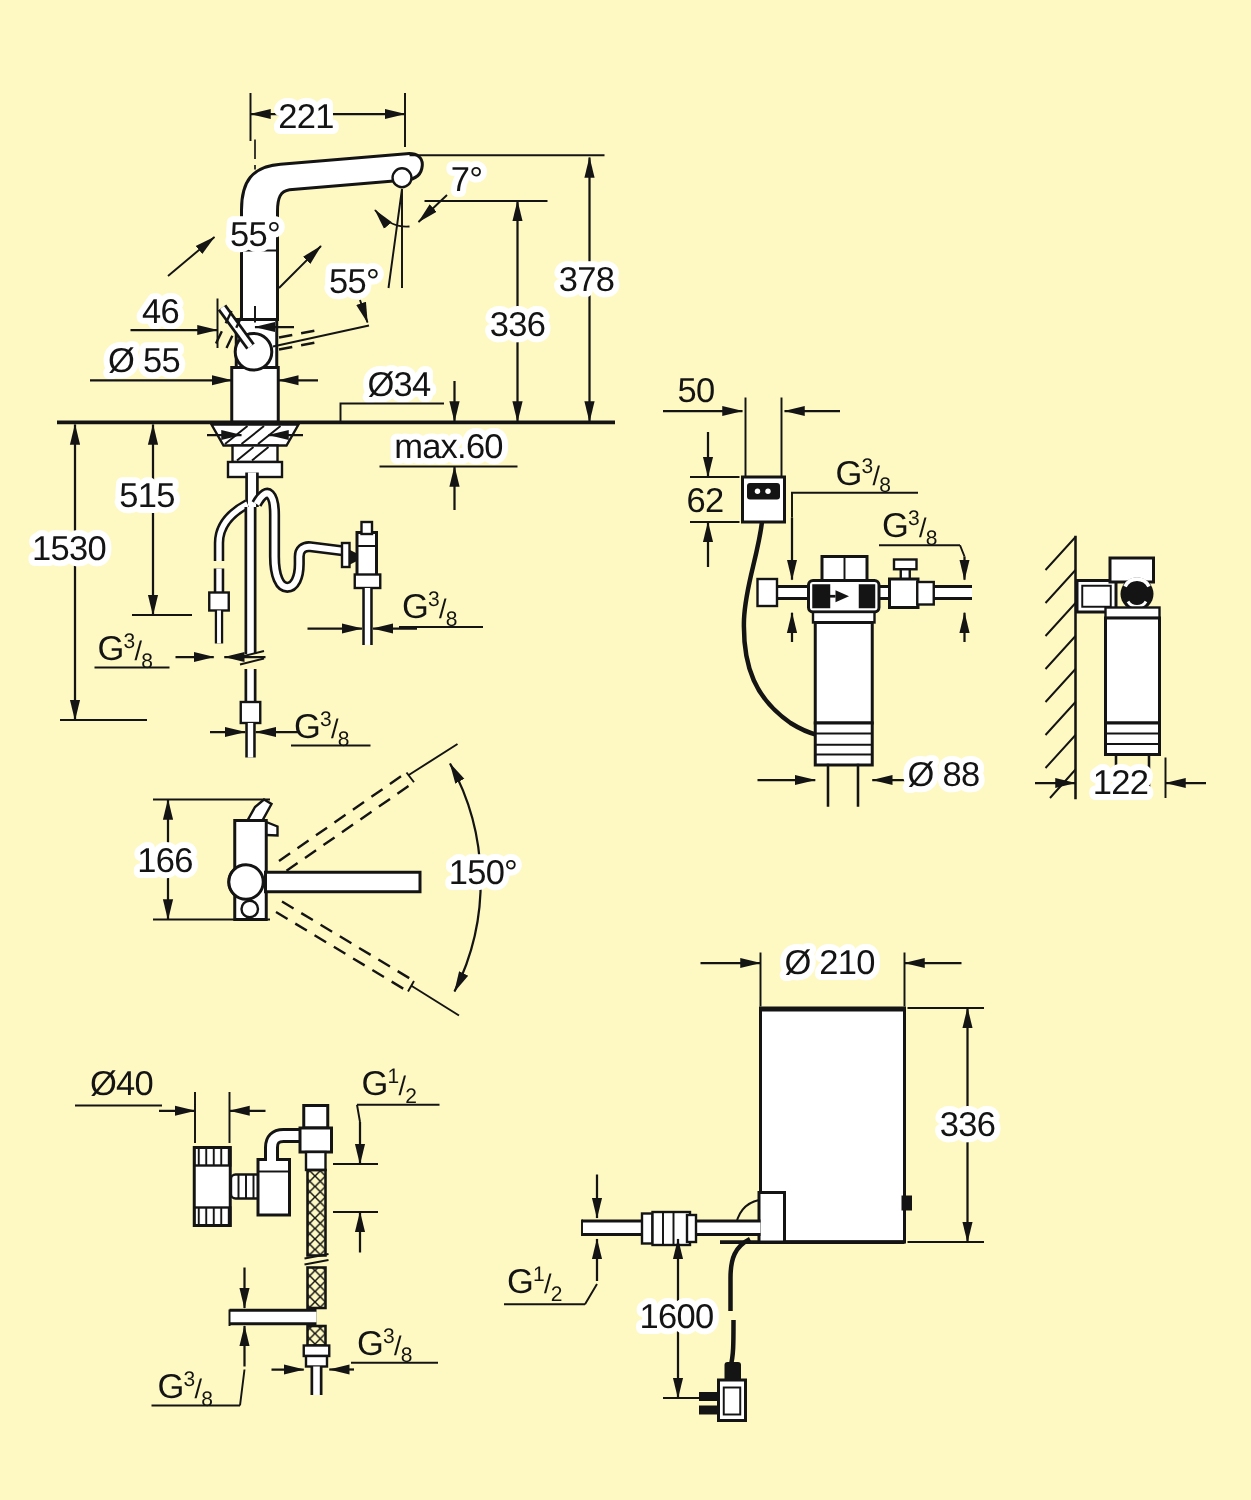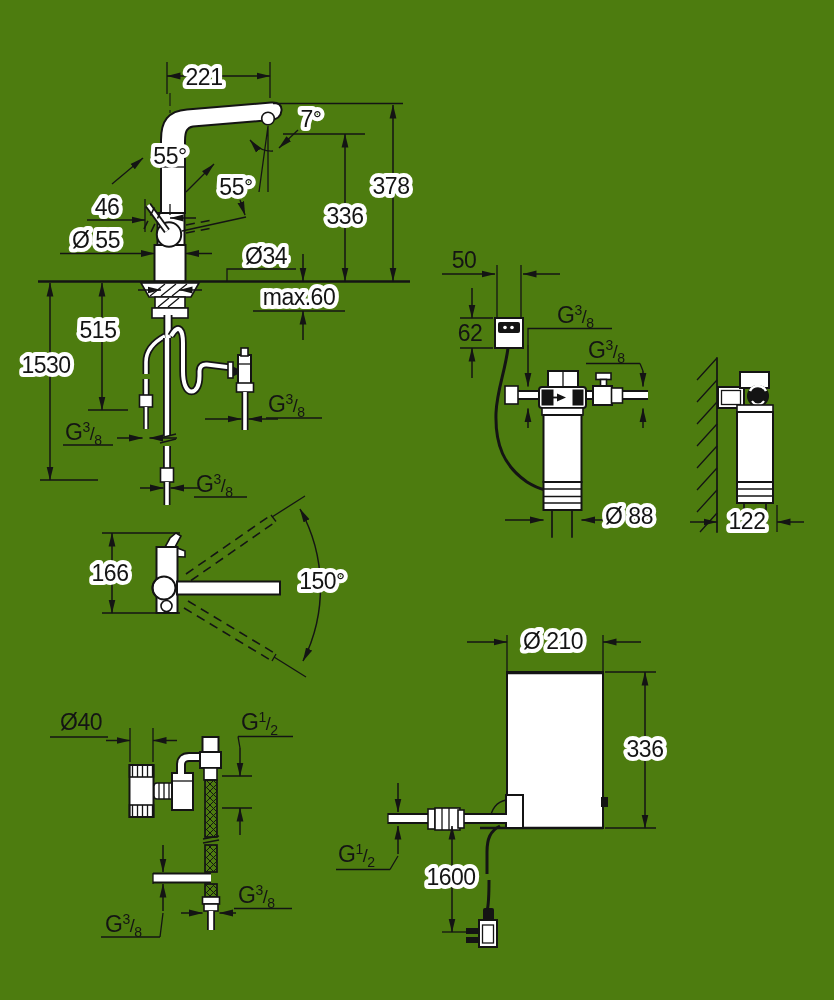--- a/index.html
+++ b/index.html
@@ -1,16 +1,16 @@
 <!DOCTYPE html>
 <html><head>
 <meta charset="utf-8">
 <style>
   html,body{margin:0;padding:0;background:#fff;}
-  .page{width:834px;height:1000px;background:#4d7c0f;position:relative;font-family:"Liberation Sans",sans-serif;}
+  .page{width:834px;height:1000px;background:#fef9c3;position:relative;font-family:"Liberation Sans",sans-serif;}
   svg{display:block;}
   .ln{stroke:#141414;stroke-width:1.7;fill:none;stroke-linecap:square;}
   .thin{stroke:#141414;stroke-width:1.3;fill:none;}
   .dim{stroke:#141414;stroke-width:1.5;fill:none;}
   .thick{stroke:#141414;stroke-width:2.5;fill:none;}
   .fillw{fill:#ffffff;stroke:#141414;stroke-width:2;}
   .fillw-t{fill:#ffffff;stroke:#141414;stroke-width:1.6;}
   .dark{fill:#141414;stroke:none;}
   .cl{stroke:#141414;stroke-width:1.1;fill:none;stroke-dasharray:13 4 3 4;}
   .dash{stroke:#141414;stroke-width:1.6;fill:none;stroke-dasharray:9 6;}

